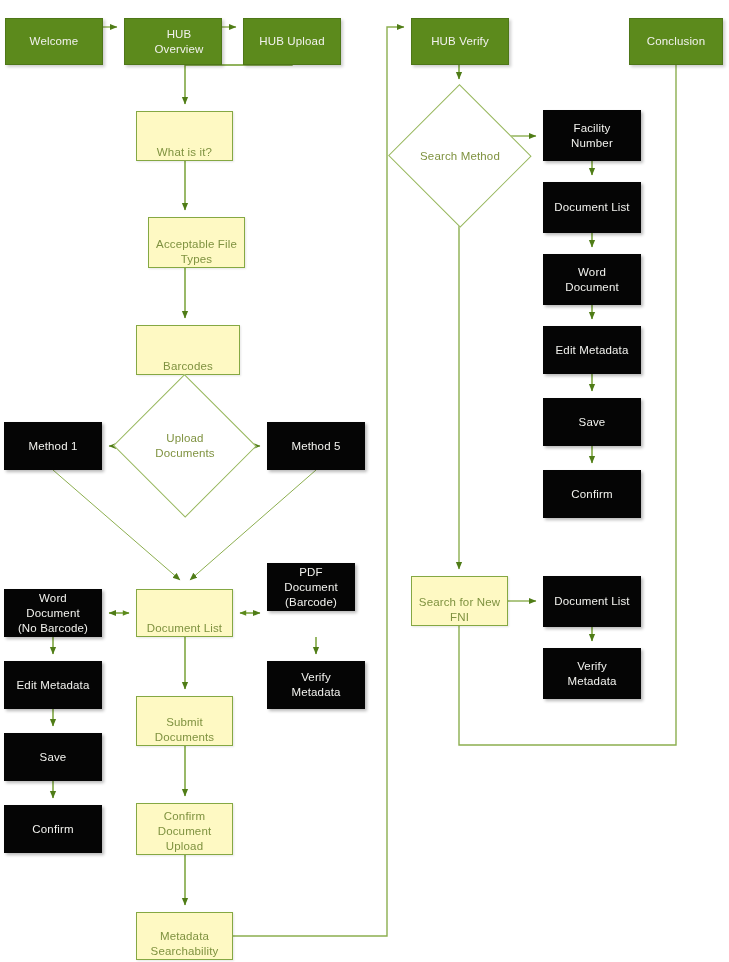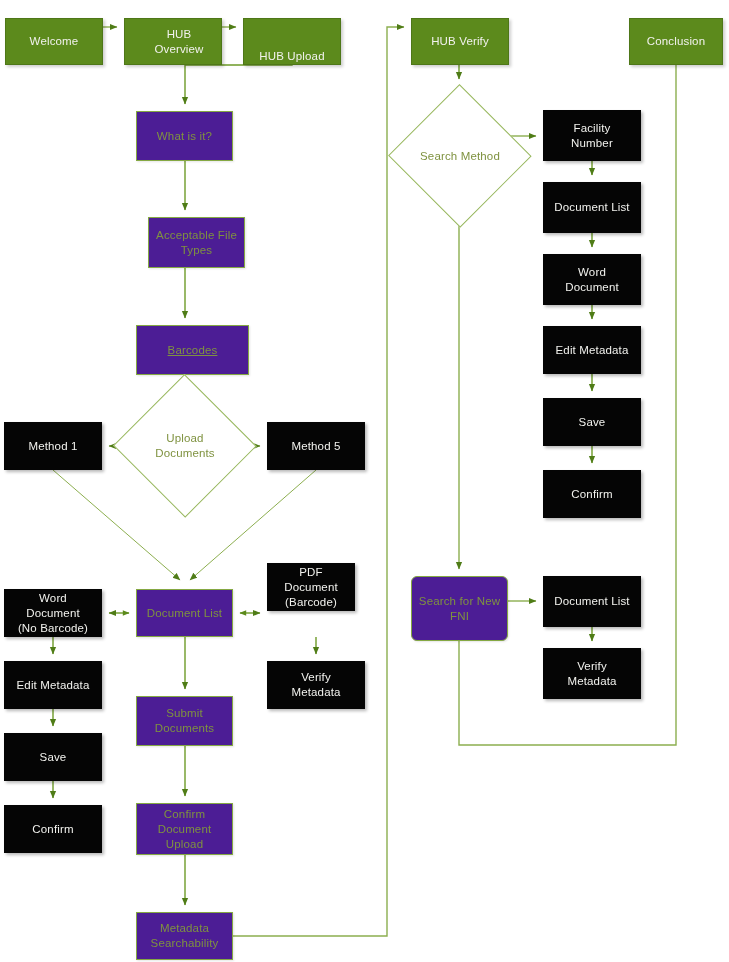--- a/index.html
+++ b/index.html
@@ -51,24 +51,25 @@
   }
   
   .n-black {
     background: #050505;
     border: 1px solid #050505;
     color: #F2F2EE;
     box-shadow: 2px 2px 3px rgba(0,0,0,0.28);
   }
   
   .n-white {
-    background: #4c1d95;
+    background: #fef9c3;
     border: 1px solid #85A843;
     color: #7F9240;
     box-shadow: 1px 1px 2px rgba(0,0,0,0.10);
+    align-items: flex-end;
   }
   
   .n-diamond {
     background: transparent;
     border: none;
     color: #7F9240;
   }
   .n-diamond .dia {
     position: absolute;
     left: 50%;
@@ -171,38 +172,38 @@
       <path d="M459,626 L459,745 L676,745 L676,58" stroke="#8CAE4F" marker-end="url(#ah)"></path>
     </g>
   </svg>
 
   <div class="node n-green" style="left:5px;  top:4px;   width:98px; height:47px;">
       <span class="lbl">Welcome</span>
     </div>
   <div class="node n-green" style="left:124px;top:4px;   width:98px; height:47px;padding-left:12px;">
       <span class="lbl">HUB Overview</span>
     </div>
-  <div class="node n-green" style="left:243px;top:4px;   width:98px; height:47px;align-items:flex-end;">
+  <div class="node n-green" style="left:243px;top:4px;   width:98px; height:47px;">
       <span class="lbl">HUB Upload</span>
     </div>
   <div class="node n-green" style="left:411px;top:4px;   width:98px; height:47px;">
       <span class="lbl">HUB Verify</span>
     </div>
   <div class="node n-green" style="left:629px;top:4px;   width:94px; height:47px;">
       <span class="lbl">Conclusion</span>
     </div>
 
   <div class="node n-white" style="left:136px;top:111px; width:97px; height:50px;">
       <span class="lbl">What is it?</span>
     </div>
   <div class="node n-white" style="left:148px;top:217px; width:97px; height:51px;">
       <span class="lbl">Acceptable File
 Types</span>
     </div>
-  <div class="node n-white" style="left:136px;top:325px; width:113px; height:50px;text-decoration:underline;">
+  <div class="node n-white" style="left:136px;top:325px; width:104px; height:50px;">
       <span class="lbl">Barcodes</span>
     </div>
 
   <div class="node n-diamond" style="left:114px;top:376px; width:142px; height:140px;">
     <span class="dia"></span>
     <span class="lbl">Upload
 Documents</span>
   </div>
 
   <div class="node n-black" style="left:4px;  top:422px; width:98px; height:48px;">
@@ -272,21 +273,21 @@
   <div class="node n-black" style="left:543px;top:326px; width:98px; height:48px;">
       <span class="lbl">Edit Metadata</span>
     </div>
   <div class="node n-black" style="left:543px;top:398px; width:98px; height:48px;">
       <span class="lbl">Save</span>
     </div>
   <div class="node n-black" style="left:543px;top:470px; width:98px; height:48px;">
       <span class="lbl">Confirm</span>
     </div>
 
-  <div class="node n-white" style="left:411px;top:576px; width:97px; height:65px;border-radius:6px;">
+  <div class="node n-white" style="left:411px;top:576px; width:97px; height:50px;">
       <span class="lbl">Search for New
 FNI</span>
     </div>
   <div class="node n-black" style="left:543px;top:576px; width:98px; height:51px;">
       <span class="lbl">Document List</span>
     </div>
   <div class="node n-black" style="left:543px;top:648px; width:98px; height:51px;">
       <span class="lbl">Verify
 Metadata</span>
     </div>

